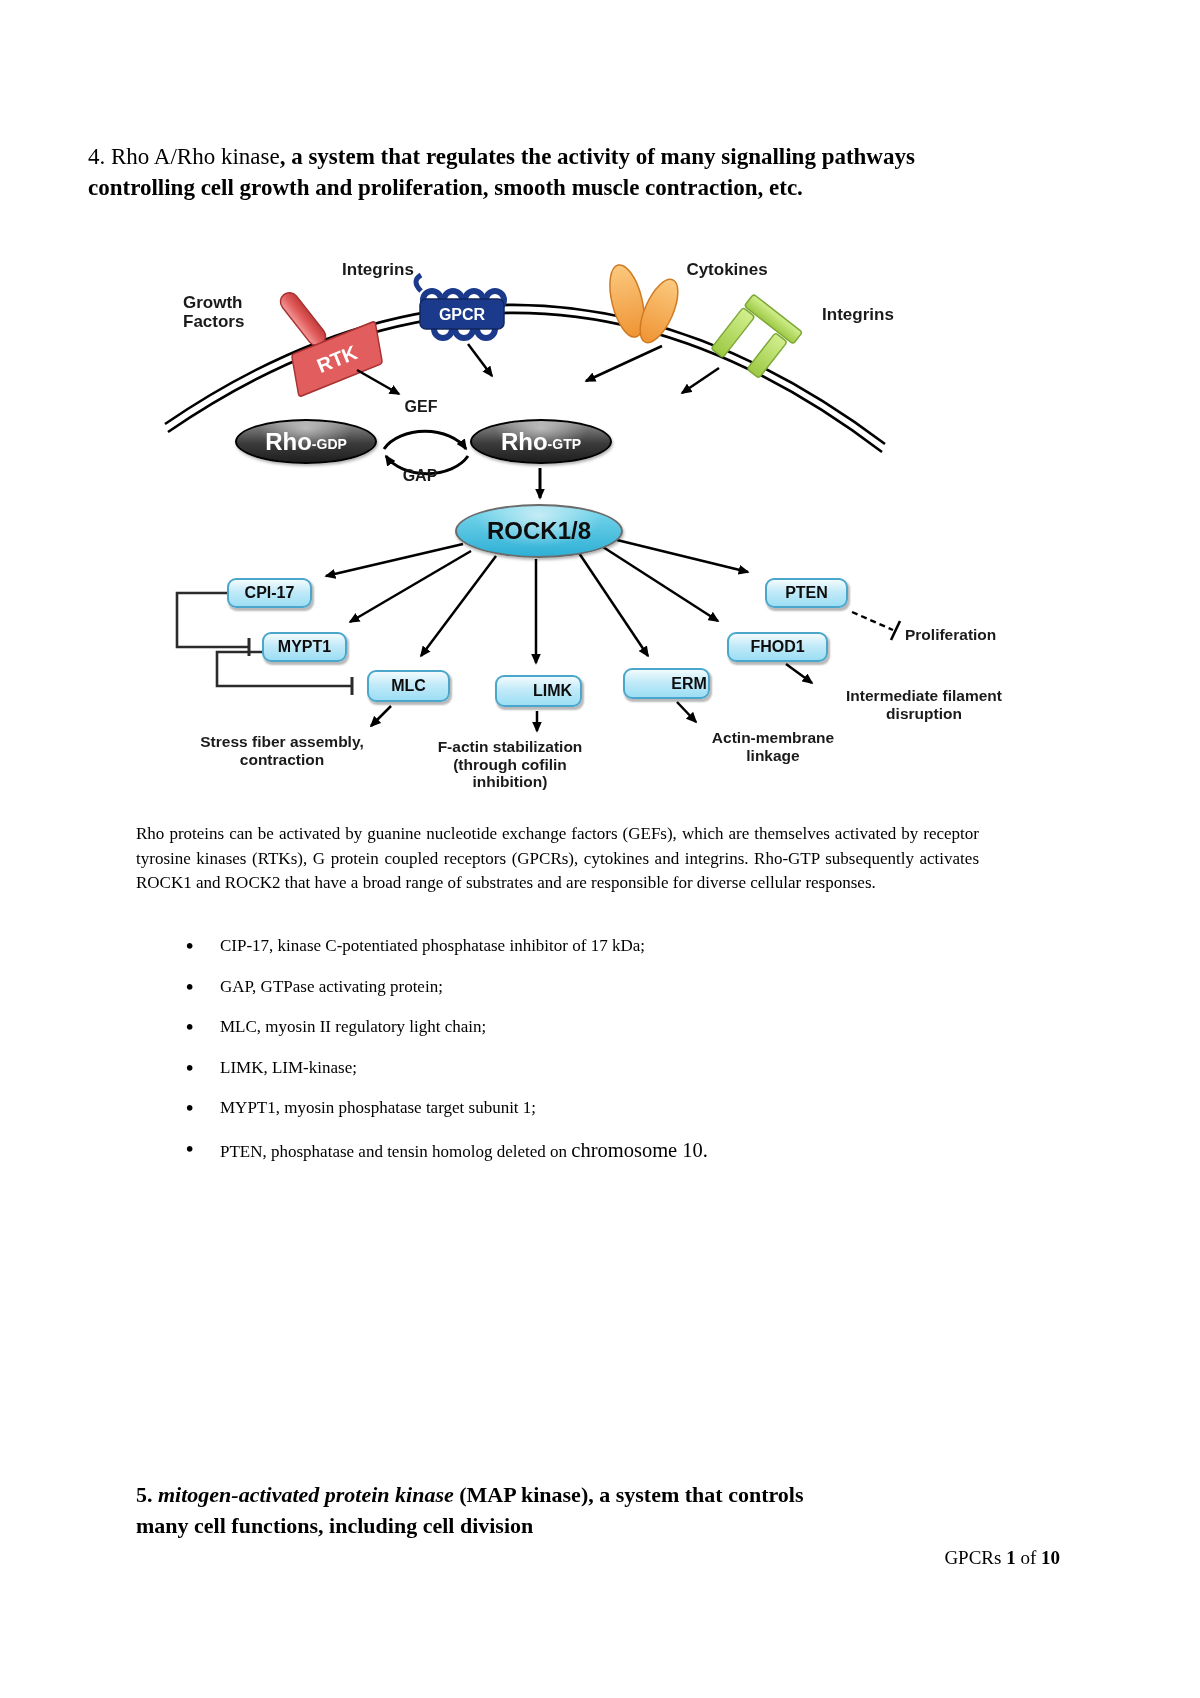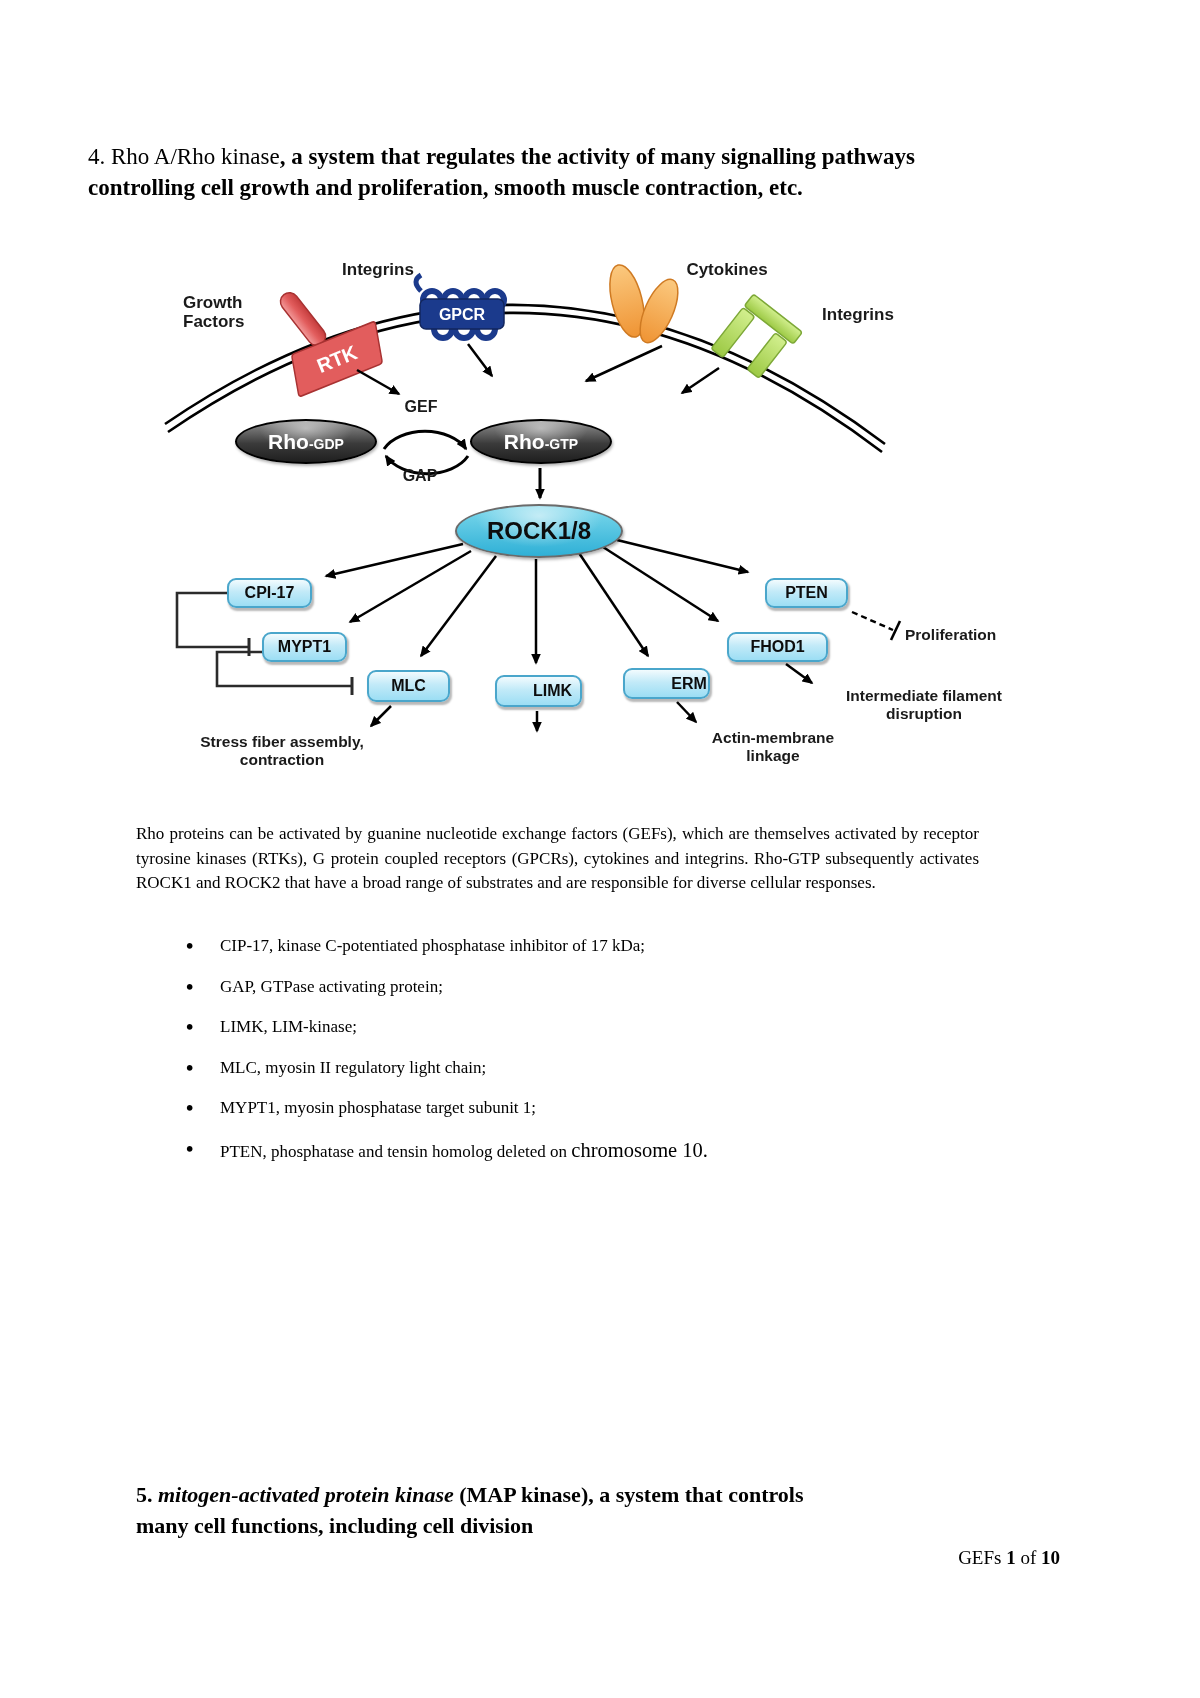--- a/index.html
+++ b/index.html
@@ -42,21 +42,21 @@
 
   .node { position:absolute; display:flex; align-items:center; justify-content:center;
           font-family:"Liberation Sans", sans-serif; font-weight:700; color:#0d0d0d; }
   .box  { border:2px solid #4aa6cb; border-radius:9px; font-size:16px;
           background:linear-gradient(#f2fbfe, #c2eaf8 45%, #9cdef4);
           box-shadow:1.5px 2.5px 2px rgba(0,0,0,.28); }
   .rho  { border-radius:50%; border:2px solid #000; color:#fff;
           background:radial-gradient(ellipse at 50% 18%, rgba(255,255,255,.5), rgba(255,255,255,0) 48%),
                      linear-gradient(#909090, #3b3b3b 55%, #1f1f1f);
           box-shadow:1px 2px 3px rgba(0,0,0,.3); }
-  .rho .main { font-size:21px; }
+  .rho .main { font-size:24px; }
   .rho .sub  { font-size:14px; padding-top:5px; }
   .rock { border-radius:50%; border:2px solid #6b6b6b; font-size:24px;
           background:radial-gradient(ellipse at 50% 20%, rgba(255,255,255,.6), rgba(255,255,255,0) 55%),
                      linear-gradient(#7cd8ec, #2fb0d6);
           box-shadow:1px 2px 3px rgba(0,0,0,.3); }
 </style>
 </head>
 <body>
 
 <div class="page">
@@ -195,39 +195,42 @@
   <div class="node box" style="left:227px; top:578px; width:85px;  height:30px;">CPI-17</div>
   <div class="node box" style="left:262px; top:632px; width:85px;  height:30px;">MYPT1</div>
   <div class="node box" style="left:367px; top:670px; width:83px;  height:32px;">MLC</div>
   <div class="node box" style="left:495px; top:675px; width:87px;  height:32px;padding-left:28px;">LIMK</div>
   <div class="node box" style="left:623px; top:668px; width:87px;  height:31px;padding-left:45px;">ERM</div>
   <div class="node box" style="left:765px; top:578px; width:83px;  height:30px;">PTEN</div>
   <div class="node box" style="left:727px; top:632px; width:101px; height:30px;">FHOD1</div>
 
   <div class="dlbl out ctr" style="left:157px; top:733px; width:250px;">Stress fiber assembly,
 contraction</div>
+  <div class="dlbl out ctr" style="left:410px; top:738px; width:200px;">F-actin stabilization
+(through cofilin
+inhibition)</div>
   <div class="dlbl out ctr" style="left:683px; top:729px; width:180px;">Actin-membrane
 linkage</div>
   <div class="dlbl out" style="left:905px; top:626px; width:140px;">Proliferation</div>
   <div class="dlbl out ctr" style="left:809px; top:687px; width:230px;">Intermediate filament
 disruption</div>
 
   <p class="para">Rho proteins can be activated by guanine nucleotide exchange factors (GEFs), which are themselves activated by receptor tyrosine kinases (RTKs), G protein coupled receptors (GPCRs), cytokines and integrins. Rho-GTP subsequently activates ROCK1 and ROCK2 that have a broad range of substrates and are responsible for diverse cellular responses.</p>
 
   <ul class="abbr">
     <li><span>CIP-17, kinase C-potentiated phosphatase inhibitor of 17 kDa;</span></li>
     <li><span>GAP, GTPase activating protein;</span></li>
+    <li><span>MLC, myosin II regulatory light chain;</span></li>
     <li><span>LIMK, LIM-kinase;</span></li>
-    <li><span>MLC, myosin II regulatory light chain;</span></li>
     <li><span>MYPT1, myosin phosphatase target subunit 1;</span></li>
     <li><span>PTEN, phosphatase and tensin homolog deleted on </span><span class="lg">chromosome 10.</span></li>
   </ul>
 
   <div class="h5">
     <span>5. </span><span class="ital">mitogen-activated protein kinase</span><span> (MAP kinase), a system that controls</span><br>
     <span>many cell functions, including cell division</span>
   </div>
 
   <div class="footer">
-    <span>GEFs </span><span class="b">1</span><span> of </span><span class="b">10</span>
+    <span>GPCRs </span><span class="b">1</span><span> of </span><span class="b">10</span>
   </div>
 
 </div>
 
 </body></html>

